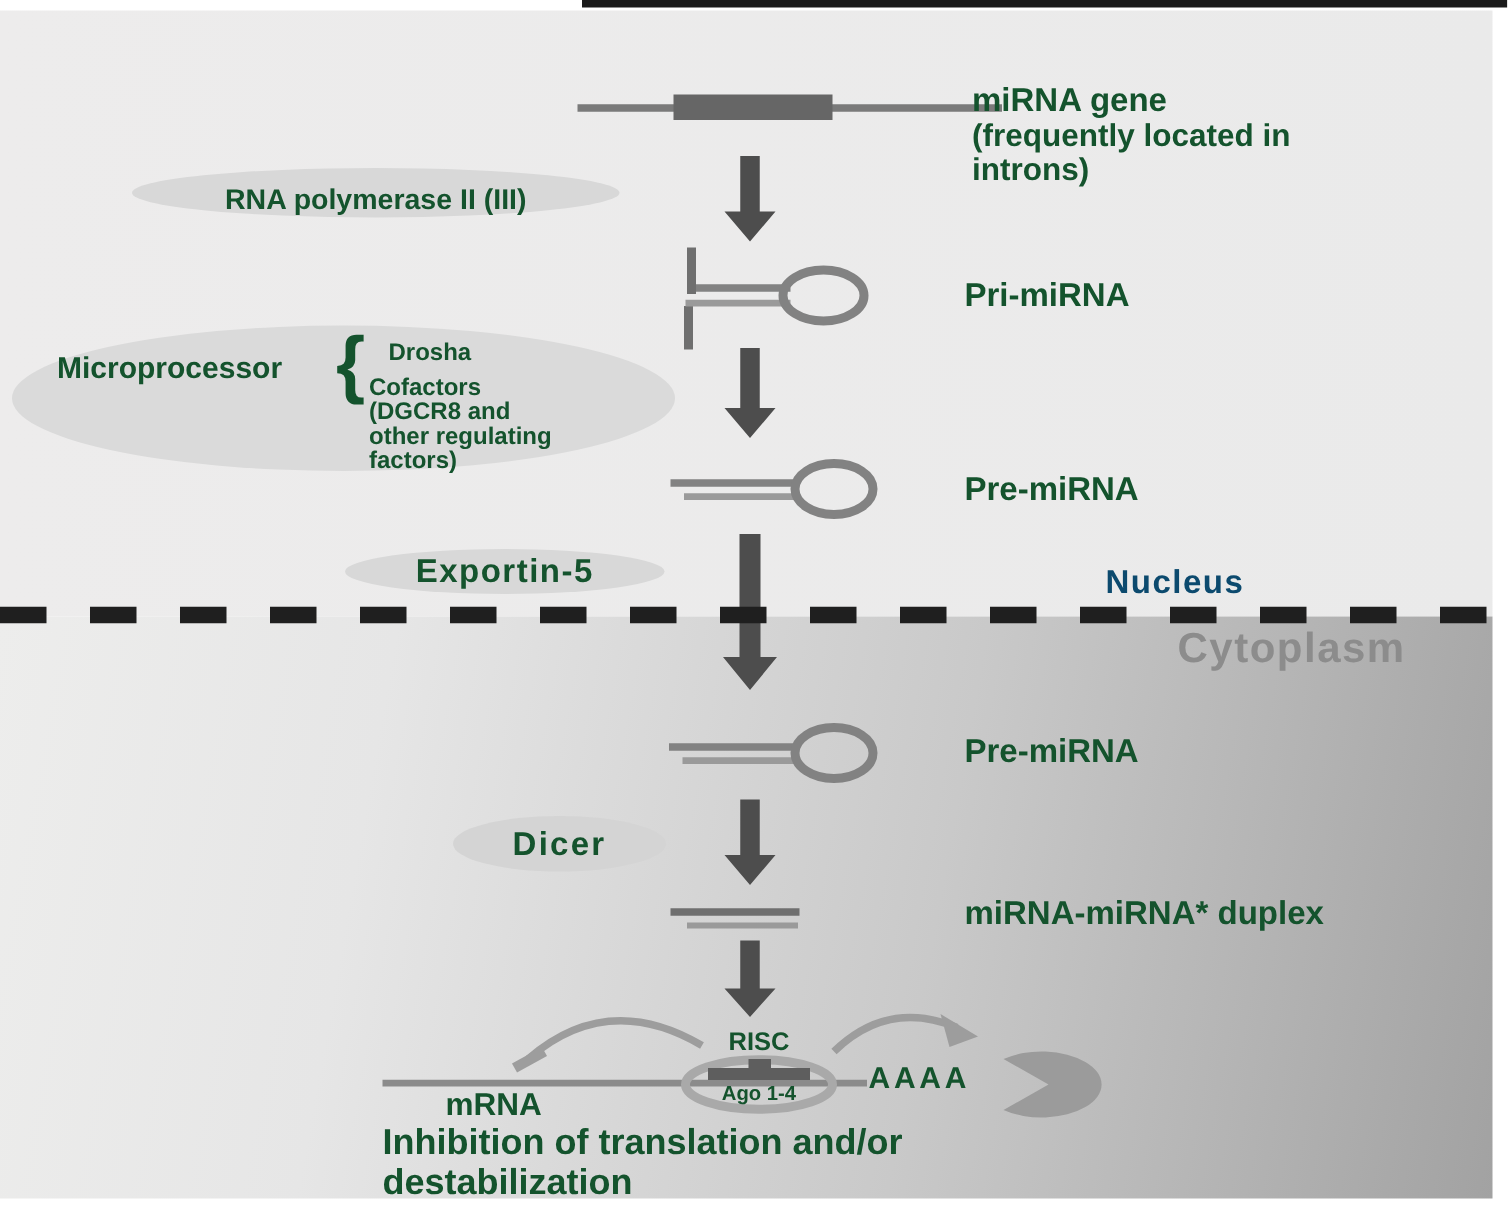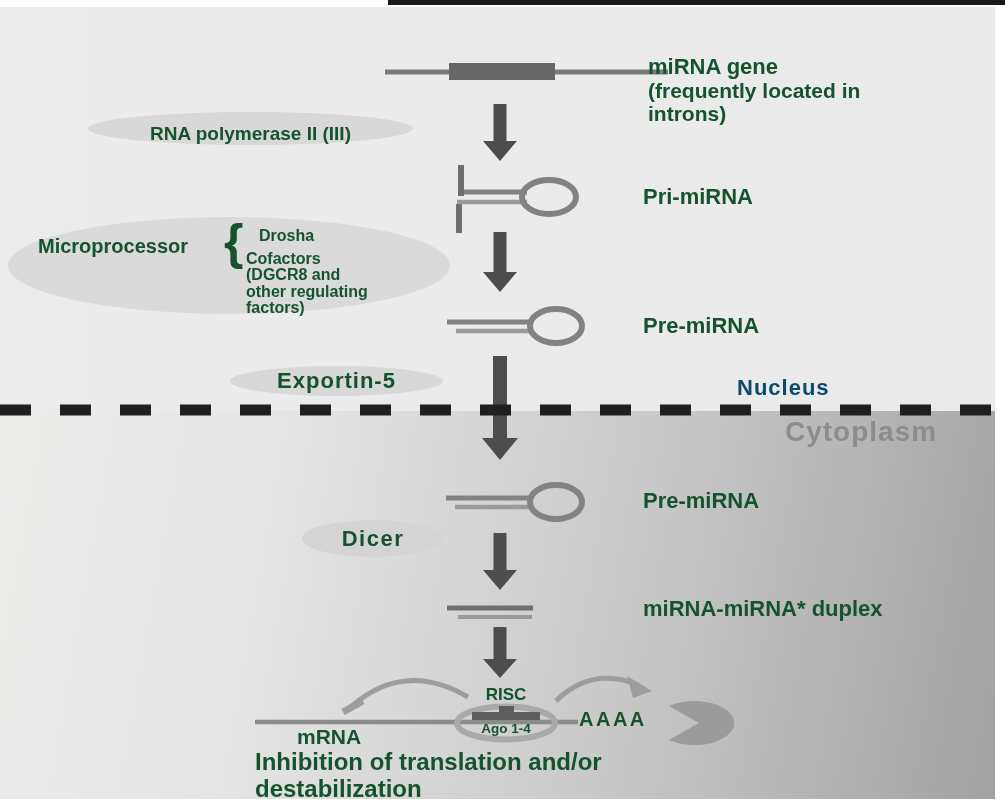--- a/index.html
+++ b/index.html
@@ -13,21 +13,21 @@
     background:linear-gradient(100deg,#ededec 0%,#e6e6e6 25%,#c9c9c9 62%,#a2a2a2 100%);}
   #top-bar{left:388px;top:0;width:617px;height:5px;background:#1a1a1a;}
   svg.art{position:absolute;left:0;top:0;width:1005px;height:803px;}
   .ellipse{
     position:absolute;border-radius:50%;display:flex;align-items:center;justify-content:center;
     filter:blur(.4px);
   }
   #rna-pol-ellipse{left:88px;top:112px;width:325px;height:33px;background:#d8d8d8;}
   #microprocessor-ellipse{left:8px;top:217px;width:442px;height:97px;background:#dadada;}
   #exportin-ellipse{left:230px;top:366px;width:213px;height:30px;background:#d8d8d8;}
-  #dicer-ellipse{left:302px;top:520px;width:142px;height:37px;background:#d4d4d4;align-items:center;}
+  #dicer-ellipse{left:302px;top:544px;width:142px;height:37px;background:#d4d4d4;align-items:center;}
   .lbl{
     position:absolute;font-weight:bold;color:#14532d;white-space:pre-line;line-height:1.08;
   }
   .lbl.inplace{position:static;filter:none;}
   #gene-title{left:648px;top:55px;font-size:22px;}
   #gene-subtitle{left:648px;top:80px;font-size:21px;}
   #rna-pol-label{font-size:19px;margin-top:12px;}
   #pri-mirna-label{left:643px;top:185px;font-size:22px;}
   #microprocessor-label{left:38px;top:236px;font-size:20px;}
   #microprocessor-brace{left:224px;top:217px;font-size:50px;font-weight:600;line-height:1;}

